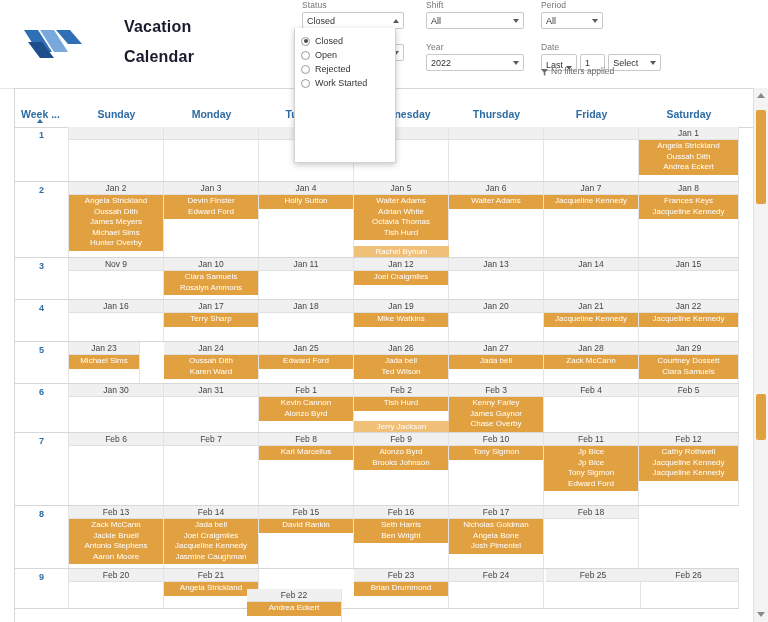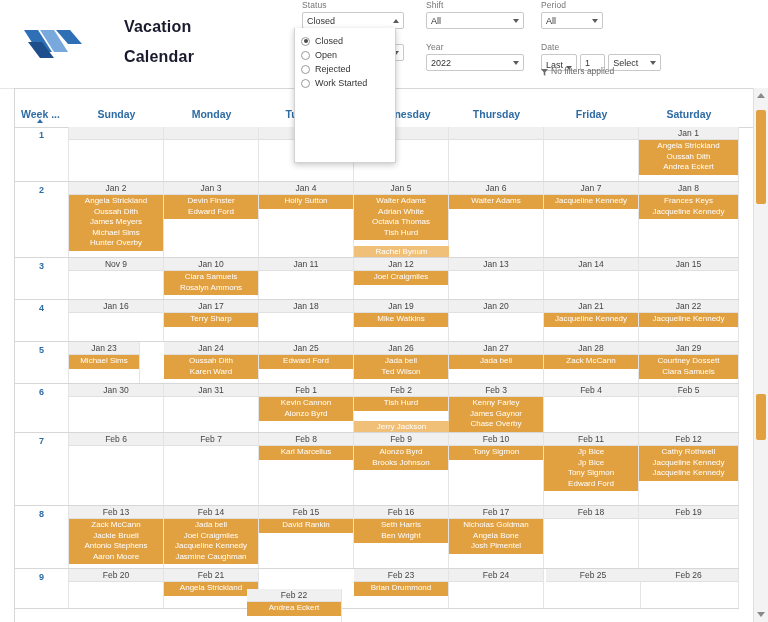--- a/index.html
+++ b/index.html
@@ -733,23 +733,20 @@
             <div class="day-hdr">Feb 17</div>
             <div class="ev">
               <div>Nicholas Goldman</div>
               <div>Angela Bone</div>
               <div>Josh Pimentel</div>
             </div>
           </div>
           <div class="day" style="left: 529px; width: 95px;">
             <div class="day-hdr">Feb 18</div>
           </div>
-          <div class="day" style="left: 624px; width: 100px;">
-            <div class="day-hdr">Feb 19</div>
-          </div>
         </div>
         <div class="week" style="top: 442px; height: 40px;">
           <div class="wk-num">9</div>
           <div class="day" style="left: 54px; width: 95px;">
             <div class="day-hdr">Feb 20</div>
           </div>
           <div class="day" style="left: 149px; width: 95px;">
             <div class="day-hdr">Feb 21</div>
             <div class="ev">
               <div>Angela Strickland</div>

